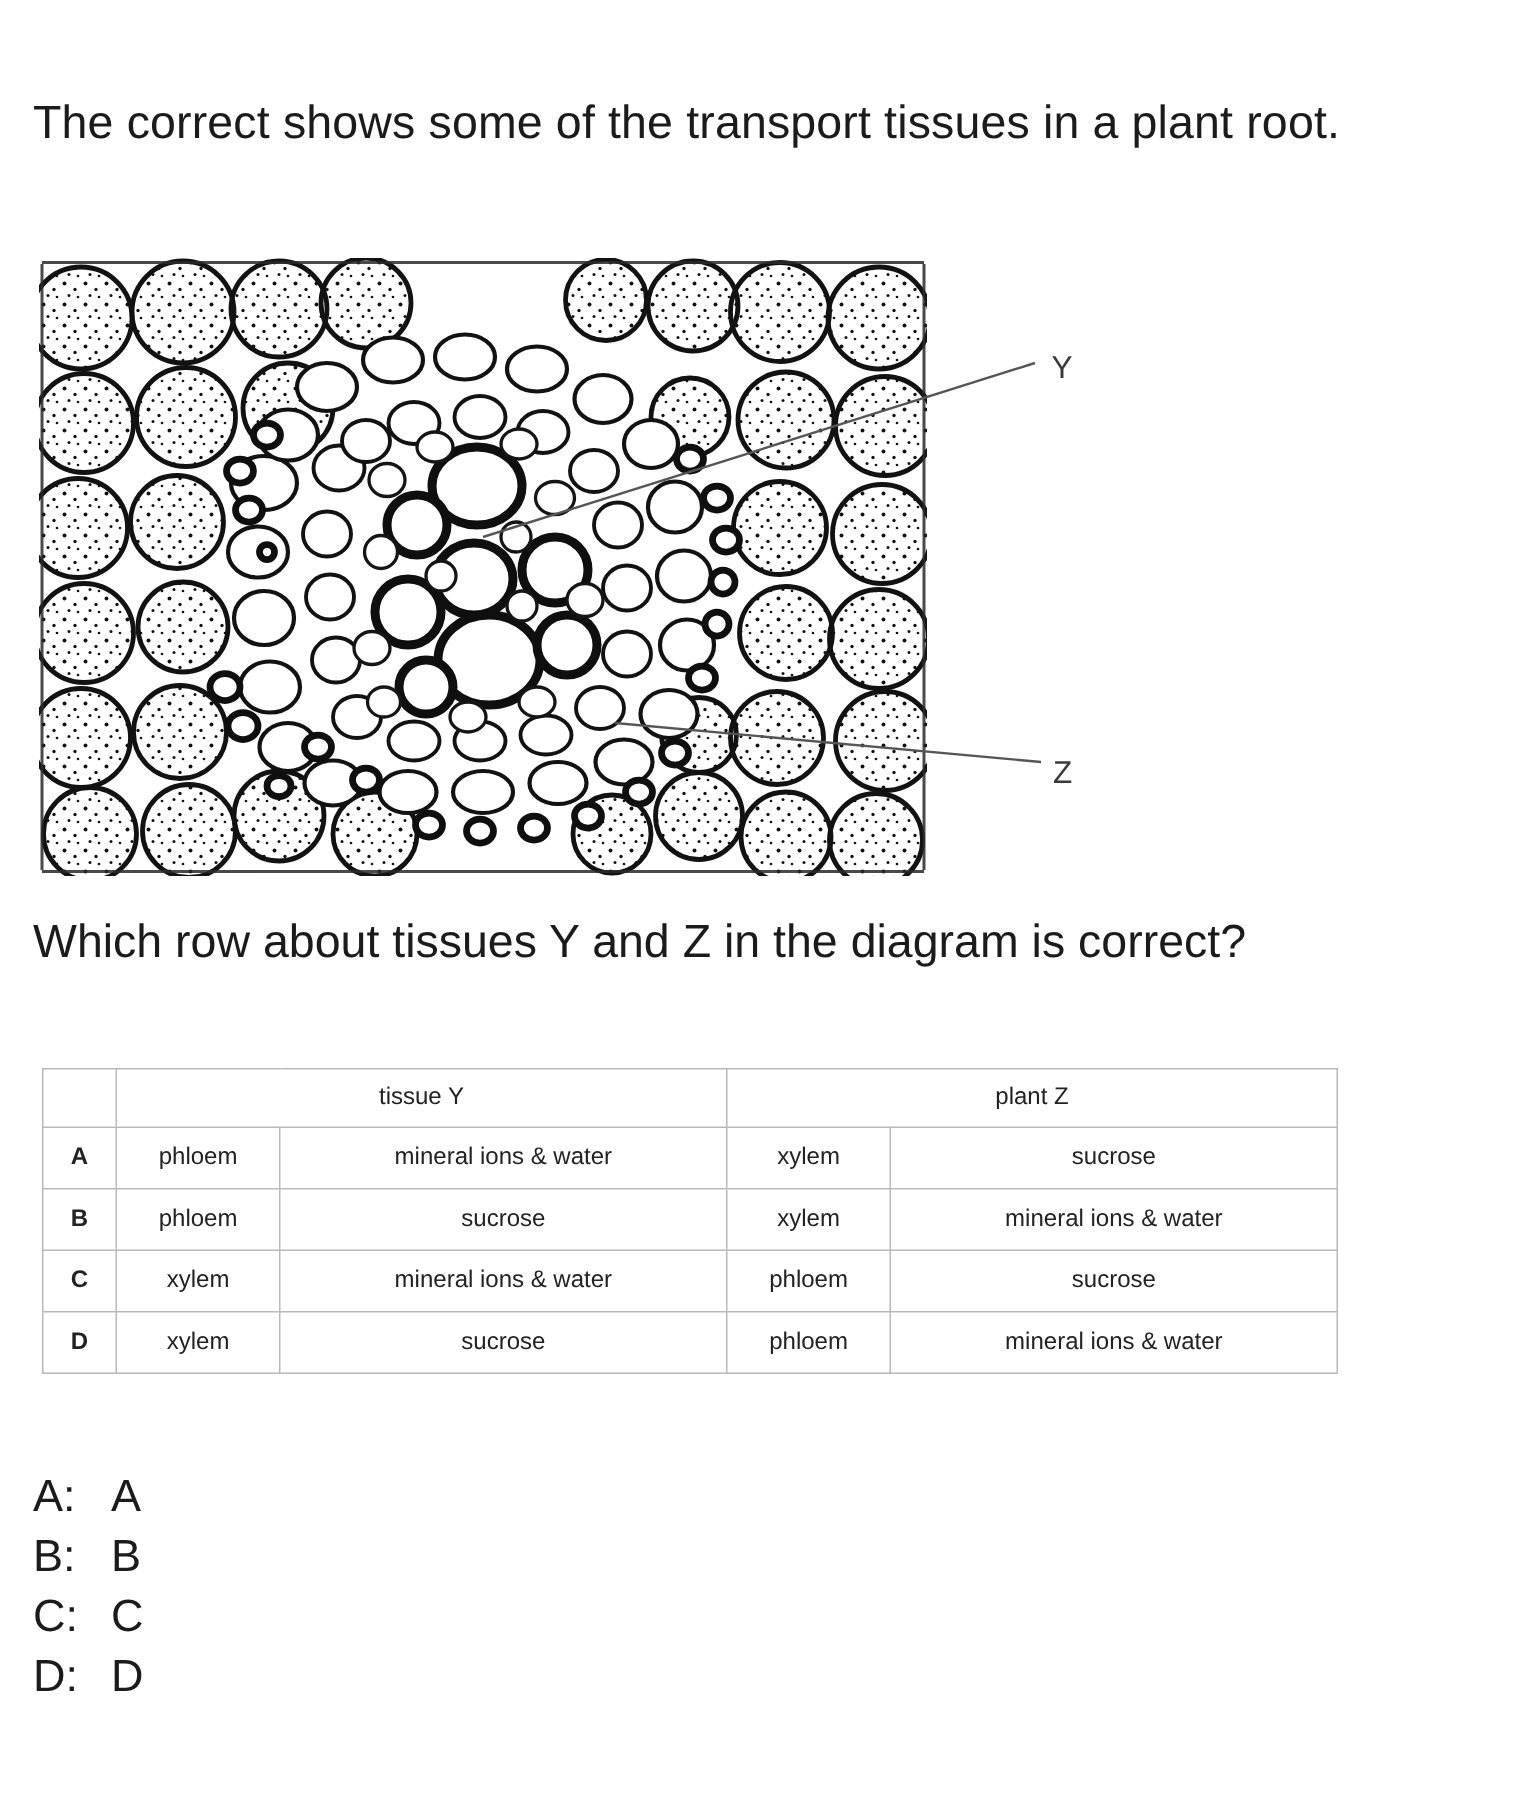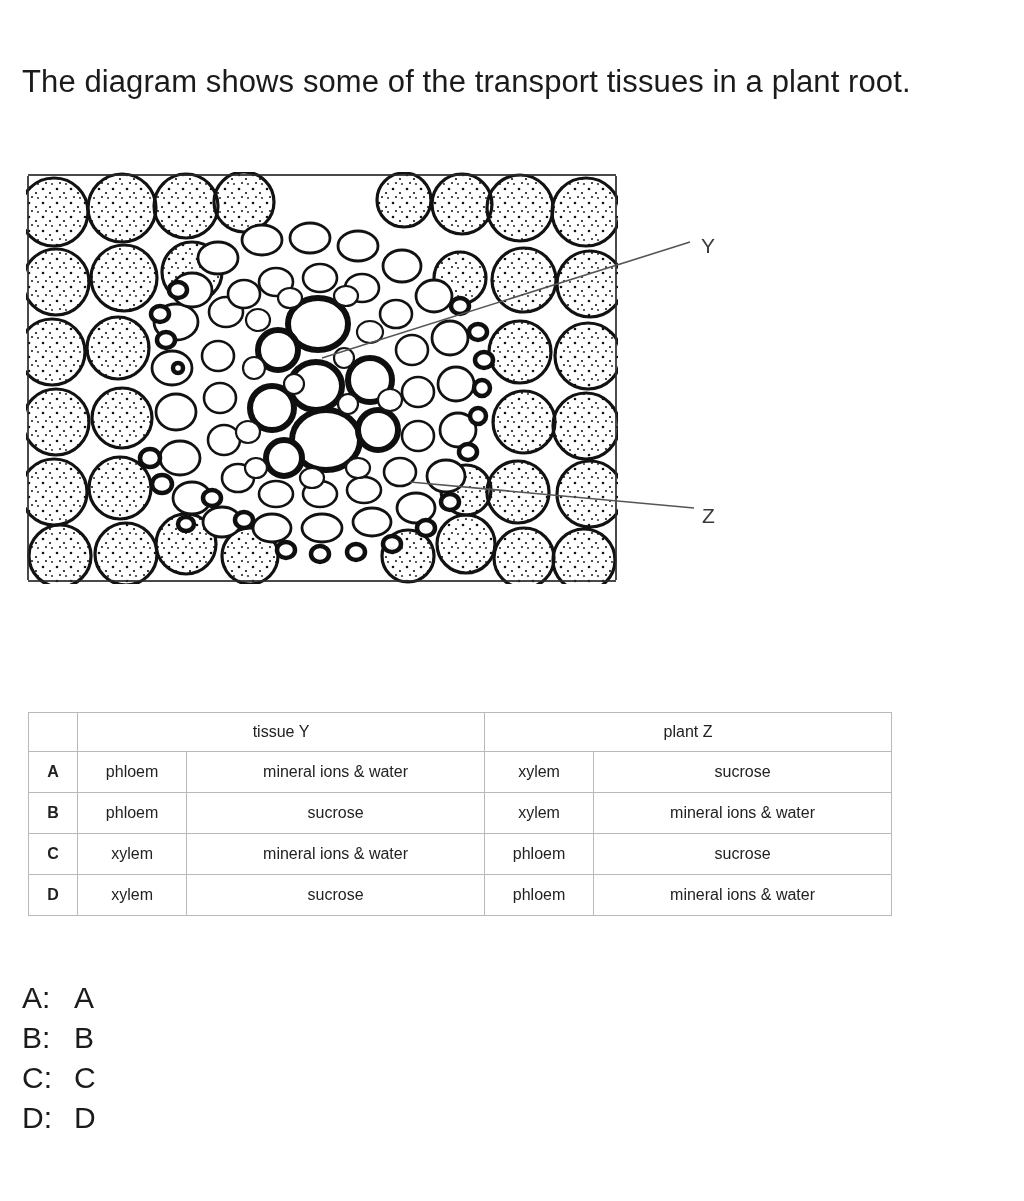--- a/index.html
+++ b/index.html
@@ -118,21 +118,21 @@
   }
   .option-val {
     display: inline-block;
   }
 </style>
 </head>
 <body>
 
 <div class="page">
 
-  <div class="question-text">The diagram shows some of the transport tissues in a plant root.</div>
+  <div class="question-text">The correct shows some of the transport tissues in a plant root.</div>
 
   <div class="diagram-wrap">
 
     <svg class="micrograph" viewBox="0 0 592 412" xmlns="http://www.w3.org/2000/svg">
       <defs>
         <pattern id="speck" width="14" height="14" patternUnits="userSpaceOnUse">
           <circle cx="3" cy="3" r="1.3" fill="#111"></circle>
           <circle cx="10" cy="7" r="1.1" fill="#111"></circle>
           <circle cx="6" cy="11" r="1.0" fill="#111"></circle>
           <circle cx="12" cy="12" r="0.9" fill="#111"></circle>
@@ -292,20 +292,21 @@
 
     <svg style="position:absolute;left:0;top:0;width:720px;height:420px;" viewBox="0 0 720 420" xmlns="http://www.w3.org/2000/svg">
       <path d="M296,186 L664,70" stroke="#555" stroke-width="1.6" fill="none"></path>
       <path d="M384,310 L668,336" stroke="#555" stroke-width="1.6" fill="none"></path>
     </svg>
 
     <span class="label-letter" id="label-y">Y</span>
     <span class="label-letter" id="label-z">Z</span>
   </div>
 
+  <div class="question-text2">Which row about tissues Y and Z in the diagram is correct?</div>
 
   <div class="table-wrap">
     <table class="answer-table">
       <tbody>
           <tr class="group-row">
         <td class="rowletter"></td>
         <td class="hdr-group" colspan="2">tissue Y</td>
         <td class="hdr-group" colspan="2">plant Z</td>
       </tr>
       <tr>

